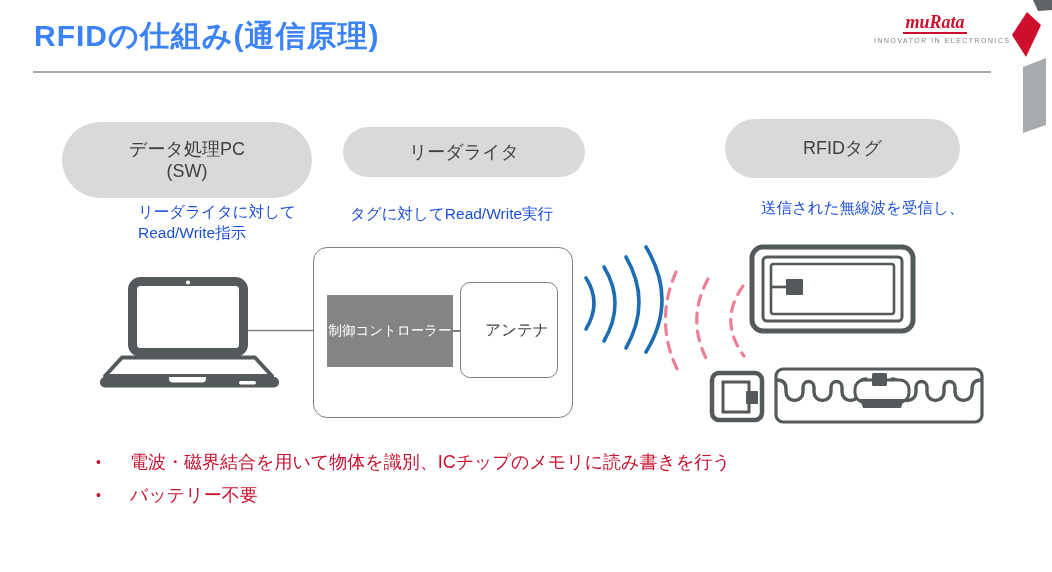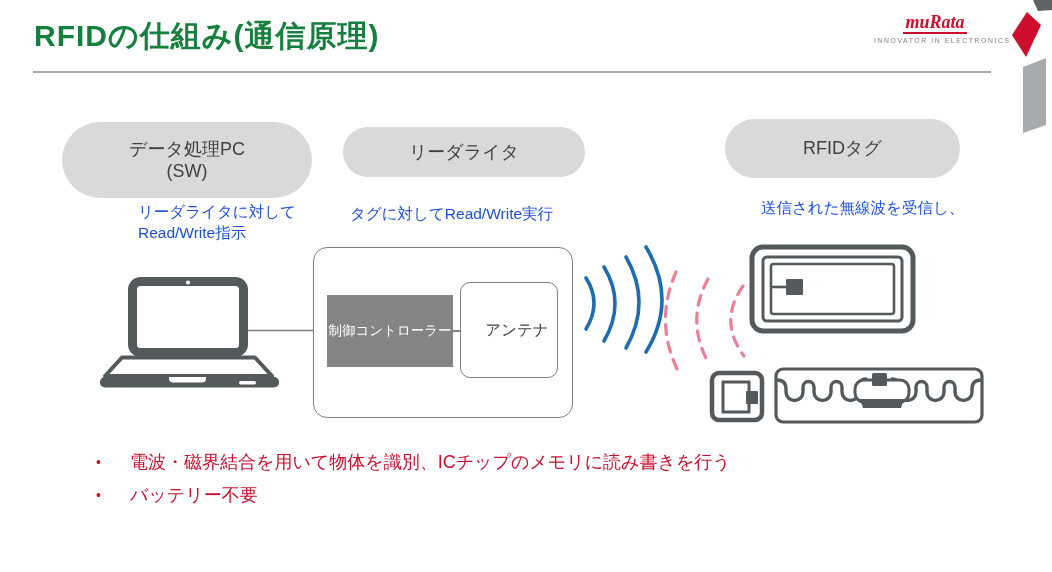--- a/index.html
+++ b/index.html
@@ -5,21 +5,21 @@
   * { margin:0; padding:0; box-sizing:border-box; }
   html,body { background:#ffffff; }
   .slide {
     position:relative; width:1052px; height:572px; background:#ffffff;
     overflow:hidden; font-family:"Liberation Sans", sans-serif;
   }
 
   
   .title {
     position:absolute; left:34px; top:16px;
-    font-size:30px; font-weight:600; letter-spacing:1px; color:#15803d;
+    font-size:30px; font-weight:600; letter-spacing:1px; color:#3b82f6;
   }
   .divider { position:absolute; left:33px; top:71px; width:958px; height:2px; background:#A8A8A8; }
 
   .logo { position:absolute; left:874px; top:13px; width:122px; text-align:center; }
   .logo .wordmark {
     display:inline-block; font-family:"Liberation Serif", serif;
     font-style:italic; font-weight:bold; font-size:18px; color:#CE0E2D;
     border-bottom:2.5px solid #CE0E2D; padding:0 2px 0 2px; line-height:1.05;
   }
   .logo .tagline { margin-top:3px; font-size:6.8px; letter-spacing:1.6px; color:#8B8078; white-space:nowrap; }

